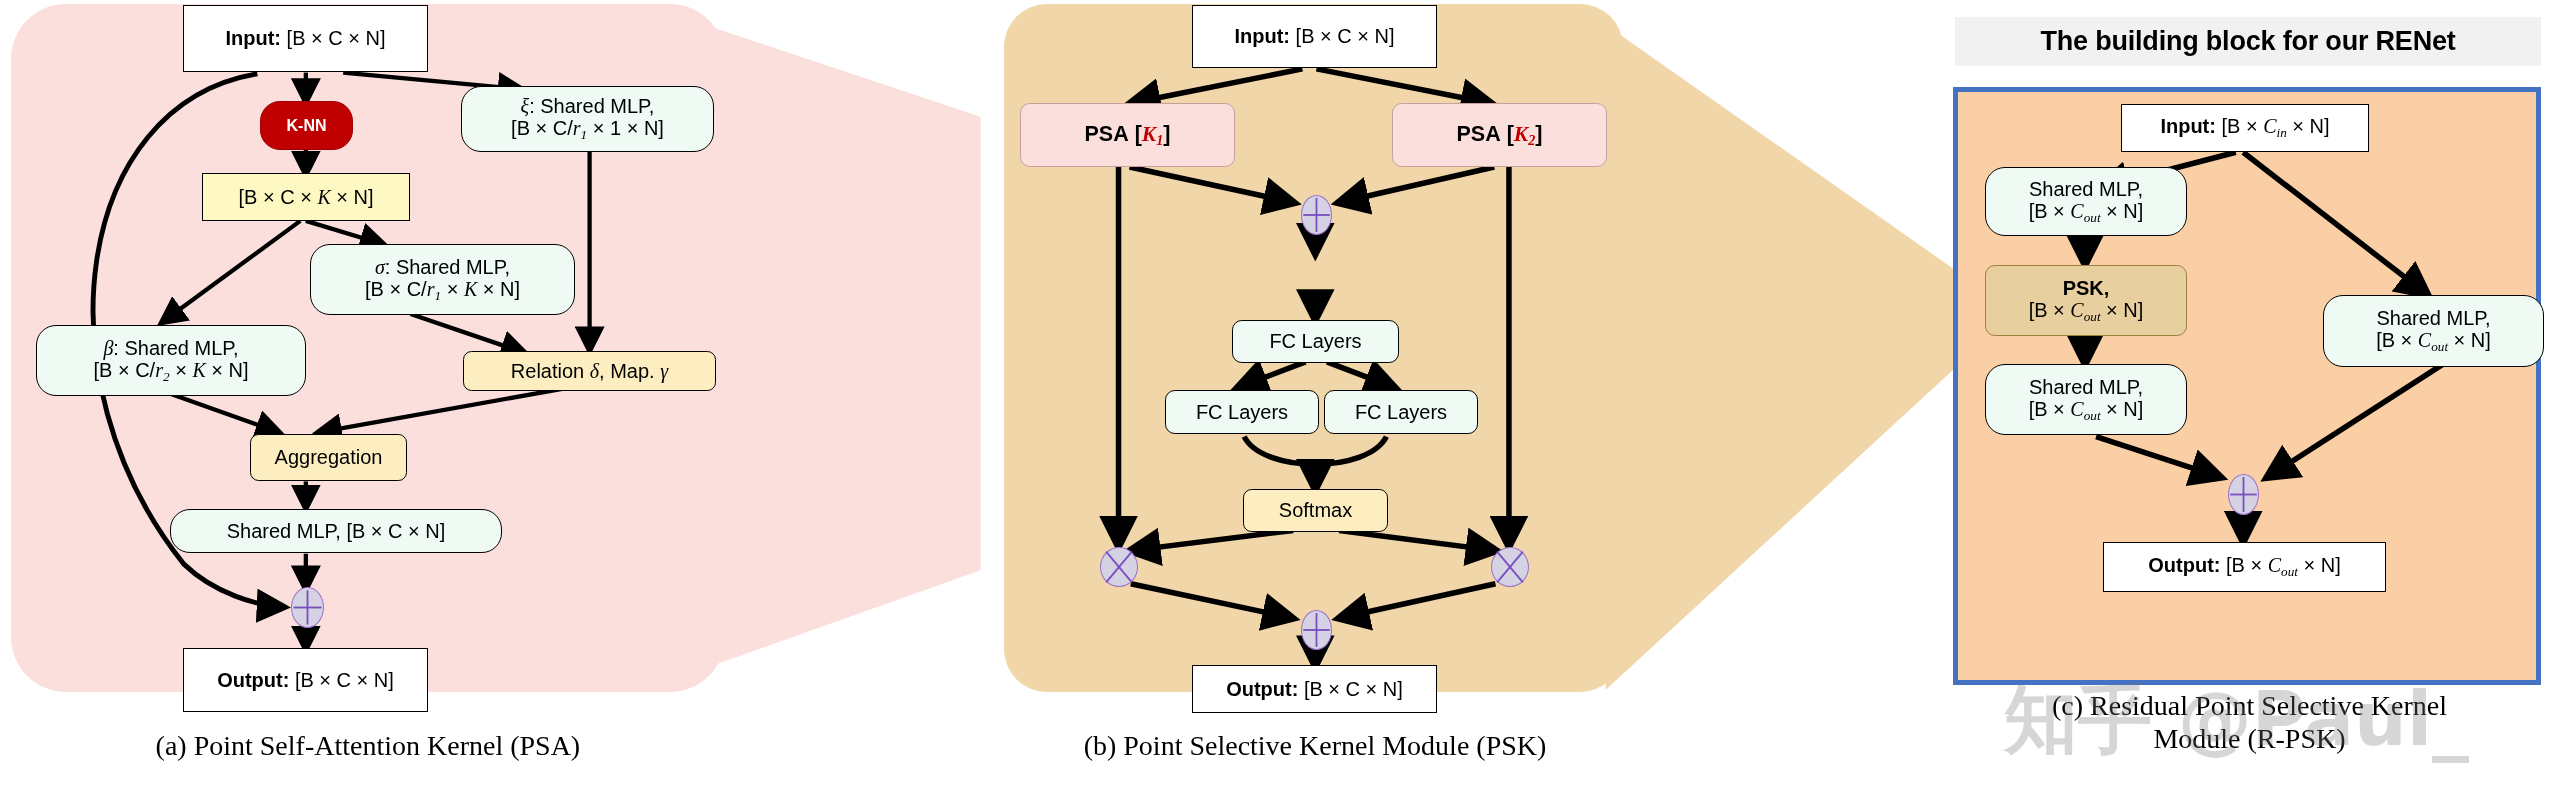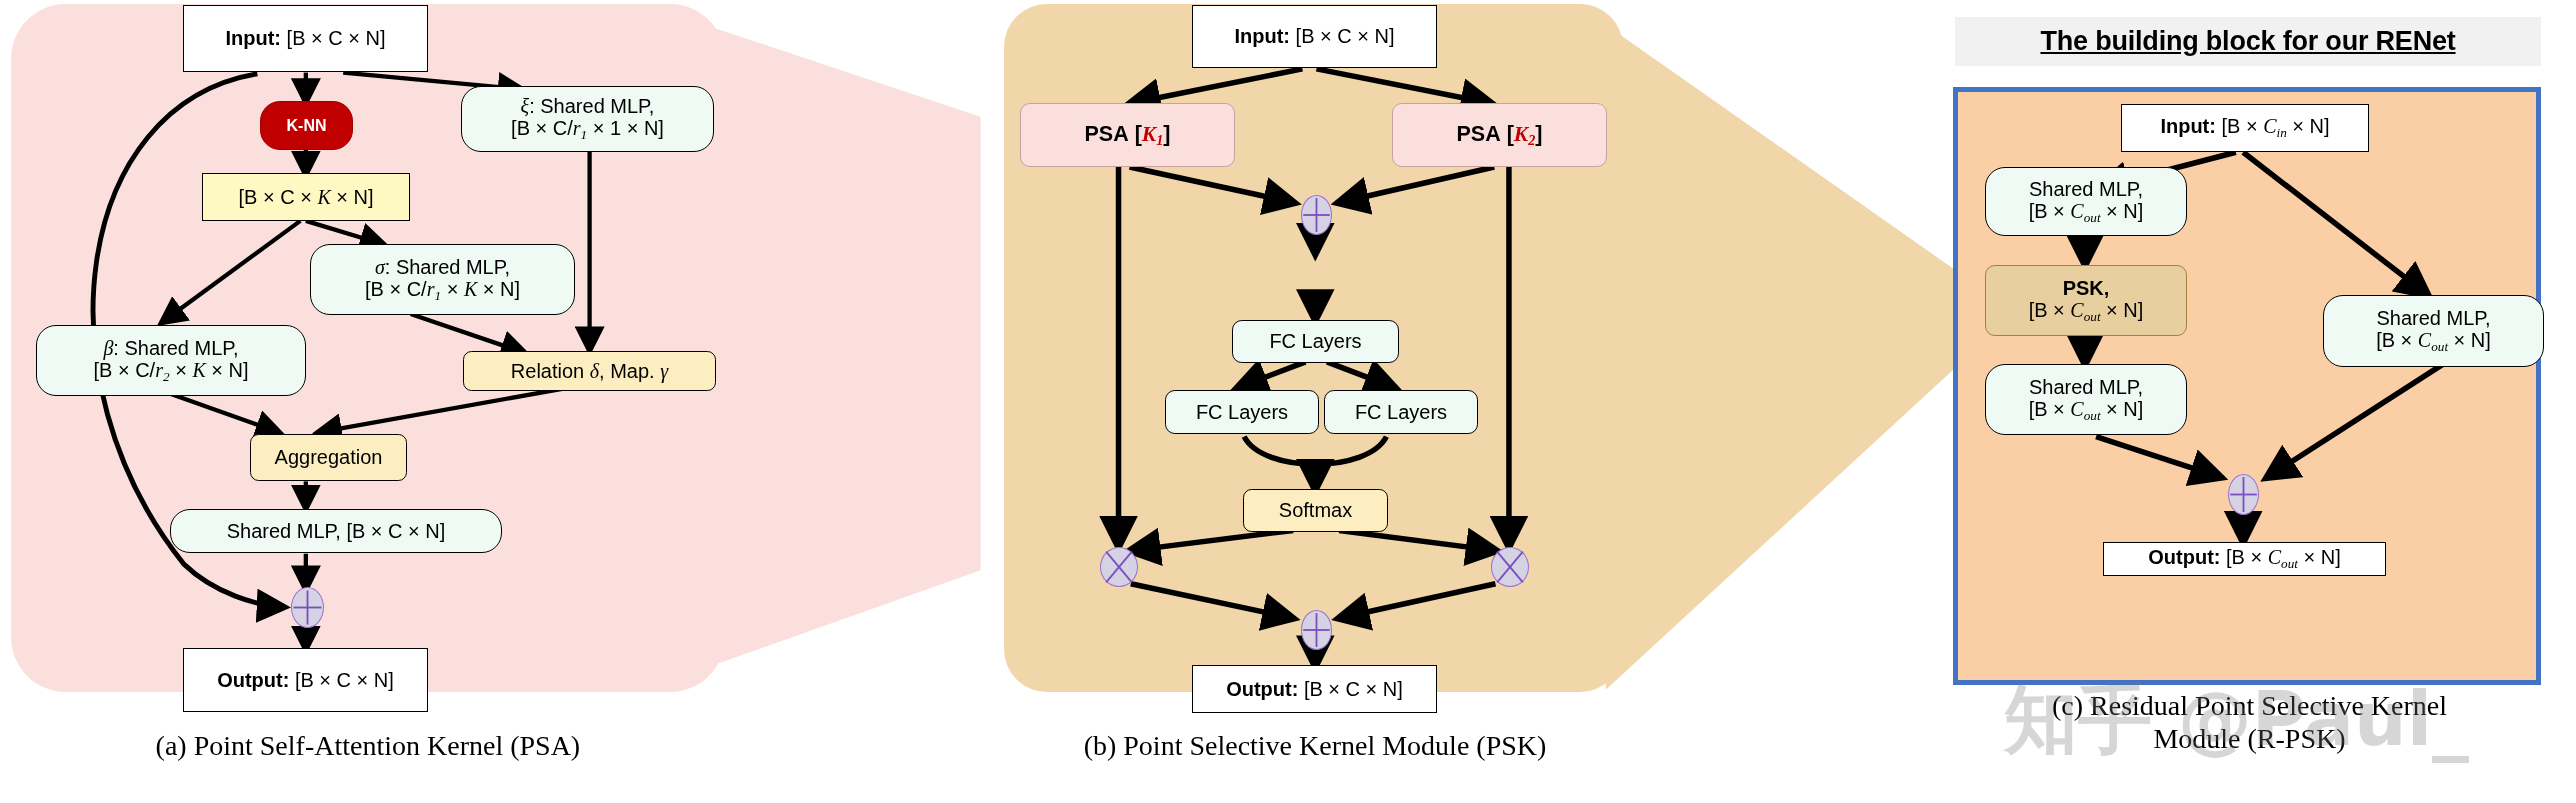--- a/index.html
+++ b/index.html
@@ -7,21 +7,21 @@
        font-family:"Liberation Sans",sans-serif;}
 
   .stage{position:absolute;left:0;top:0;width:2576px;height:804px;}
 
   
   .panel-a{position:absolute;left:11px;top:3.7px;width:714px;height:688px;
            background:#fbdfdc;border-radius:55px;}
   .panel-b{position:absolute;left:1004px;top:3.7px;width:619px;height:688px;
            background:#f0d6a8;border-radius:43px;}
   .panel-c-title{position:absolute;left:1955px;top:17px;width:586px;height:49px;
-           background:#f1f1f1;display:flex;align-items:center;justify-content:center;text-decoration:underline;}
+           background:#f1f1f1;display:flex;align-items:center;justify-content:center;}
   .panel-c-title span{font-size:27px;font-weight:bold;color:#000;letter-spacing:-0.2px;}
   .panel-c{position:absolute;left:1953px;top:87px;width:588px;height:598px;
            background:#fbcfa6;border:5.5px solid #4472c4;box-sizing:border-box;}
 
   
   .funnel{position:absolute;top:0;left:0;width:2576px;height:804px;
           pointer-events:none;}
 
   
   .node{position:absolute;box-sizing:border-box;display:flex;align-items:center;
@@ -318,21 +318,21 @@
     <span>[B&nbsp;×&nbsp;<span class="gk">C</span><span class="gk sub">out</span>&nbsp;×&nbsp;N]</span>
   </div>
 
   <div class="op" style="left:2228px;top:474px;width:29px;height:39px;">
     <svg width="29" height="39" viewBox="0 0 48 64">
       <line x1="24" y1="3" x2="24" y2="61" stroke="#7a4fc0" stroke-width="3"></line>
       <line x1="2" y1="32" x2="46" y2="32" stroke="#7a4fc0" stroke-width="3"></line>
     </svg>
   </div>
 
-  <div class="node n-io" style="left:2103px;top:542px;width:283px;height:34px;">
+  <div class="node n-io" style="left:2103px;top:542px;width:283px;height:50px;">
     <span><b>Output:</b>&nbsp;[B&nbsp;×&nbsp;<span class="gk">C</span><span class="gk sub">out</span>&nbsp;×&nbsp;N]</span>
   </div>
 
   <div class="caption" style="left:1931px;top:689px;width:637px;">
     <div>(c) Residual Point Selective Kernel</div>
     <div>Module (R-PSK)</div>
   </div>
 
   <div class="wm">
     <span>知乎 @Paul_</span>

